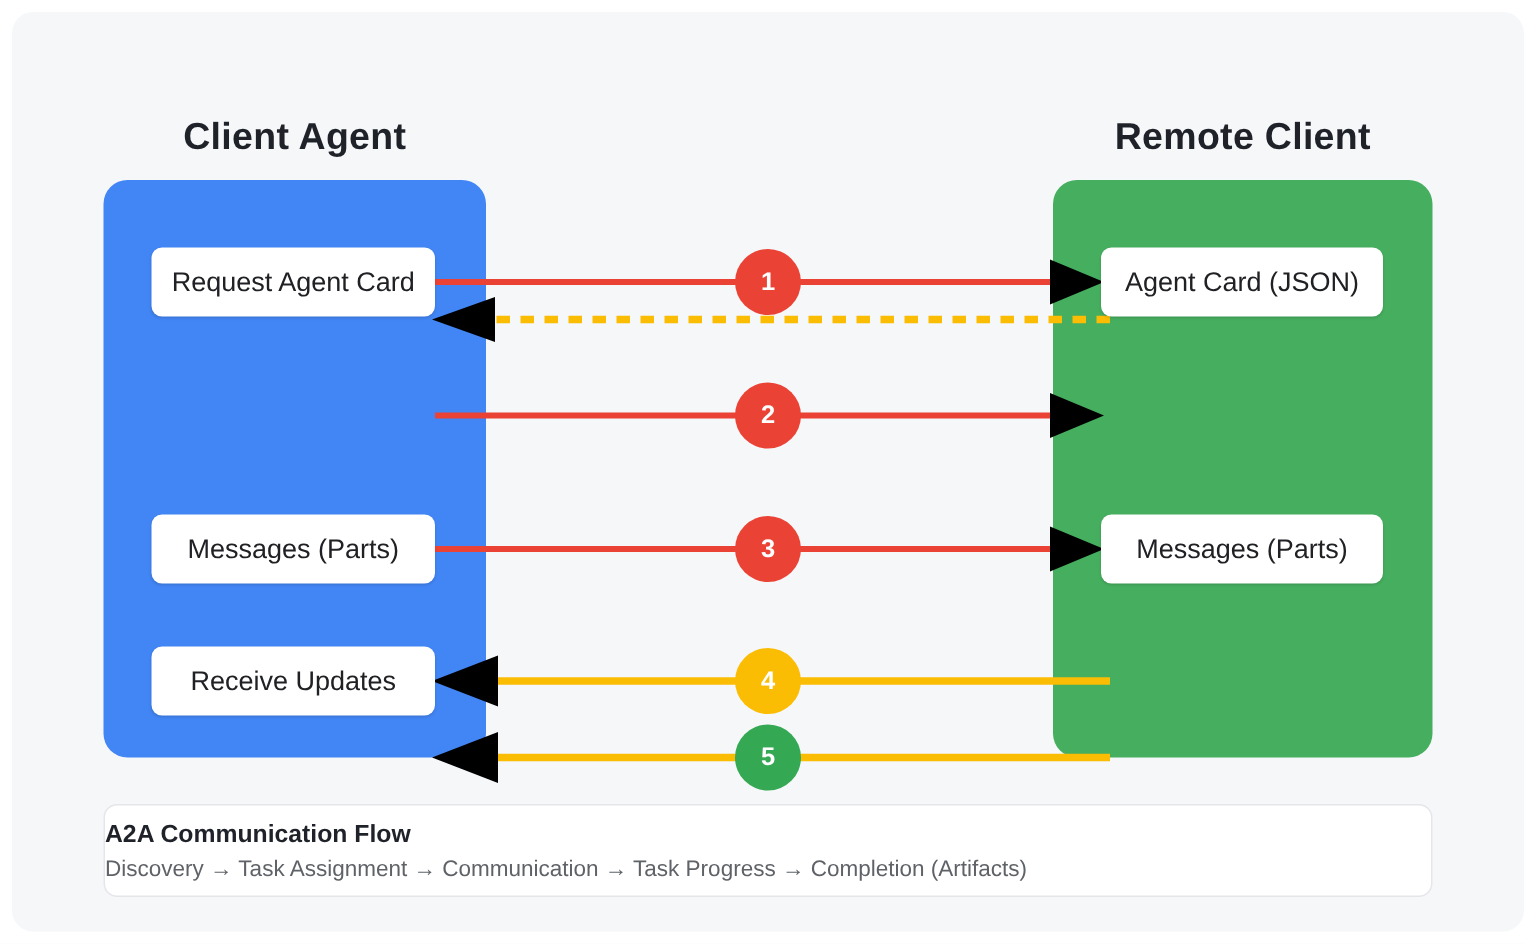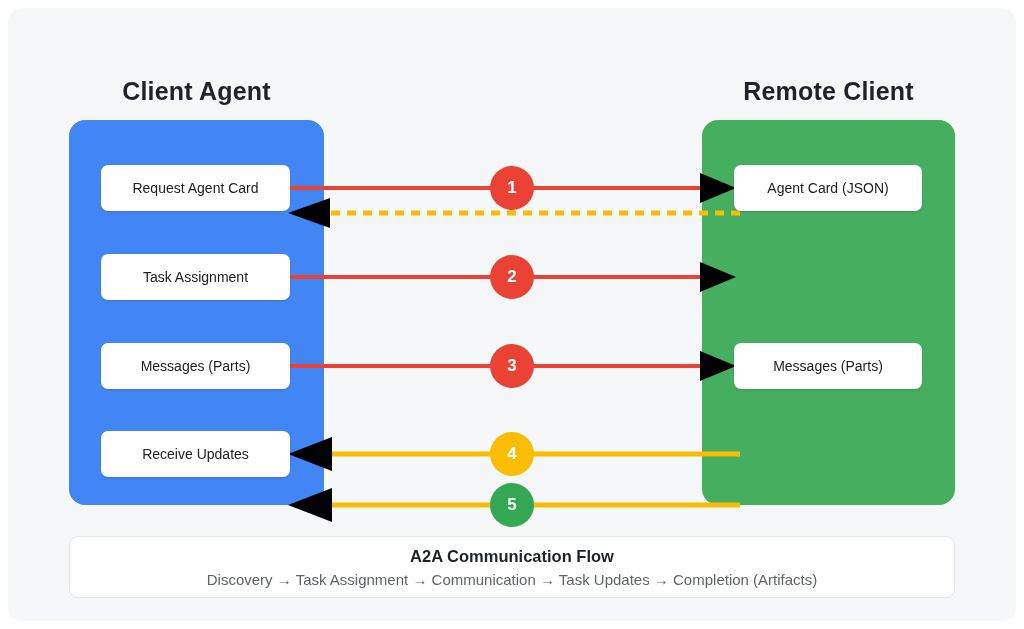--- a/index.html
+++ b/index.html
@@ -63,21 +63,21 @@
 
   
   .step-box {
     position: absolute;
     height: 46px;
     background: #ffffff;
     border-radius: 7px;
     display: flex;
     align-items: center;
     justify-content: center;
-    font-size: 14px;
+    font-size: 18px;
     color: #202124;
     box-shadow: 0 1px 2px rgba(0,0,0,0.14);
     white-space: nowrap;
   }
   .step-box.left  { left: 101px; width: 189px; }
   .step-box.right { left: 734px; width: 188px; text-align: right; }
 
   
   #wires {
     position: absolute;
@@ -108,21 +108,20 @@
     left: 69px;
     top: 536px;
     width: 886px;
     height: 62px;
     background: #ffffff;
     border: 1px solid #e4e6ea;
     border-radius: 9px;
     box-sizing: border-box;
     display: flex;
     flex-direction: column;
-    align-items: center;
     justify-content: center;
   }
   .footer-title {
     font-size: 16.5px;
     font-weight: bold;
     color: #1f2329;
     margin-bottom: 5px;
   }
   .footer-sub {
     font-size: 15px;
@@ -160,23 +159,20 @@
     <line x1="740" y1="454" x2="320" y2="454" stroke="#fbbc04" stroke-width="5"></line>
     <polygon points="332,437 288,454 332,471" fill="#000000"></polygon>
 
     <line x1="740" y1="505" x2="320" y2="505" stroke="#fbbc04" stroke-width="5"></line>
     <polygon points="332,488 288,505 332,522" fill="#000000"></polygon>
   </svg>
 
   <div class="step-box left" style="top:165px">
     <span>Request Agent Card</span>
   </div>
-  <div class="step-box left" style="top:254px">
-    <span>Task Assignment</span>
-  </div>
   <div class="step-box left" style="top:343px">
     <span>Messages (Parts)</span>
   </div>
   <div class="step-box left" style="top:431px">
     <span>Receive Updates</span>
   </div>
 
   <div class="step-box right" style="top:165px">
     <span>Agent Card (JSON)</span>
   </div>
@@ -195,16 +191,16 @@
   </div>
   <div class="badge" style="left:490px; top:432px; background:#fbbc04">
     <span>4</span>
   </div>
   <div class="badge" style="left:490px; top:483px; background:#34a853">
     <span>5</span>
   </div>
 
   <div class="footer">
     <div class="footer-title">A2A Communication Flow</div>
-    <div class="footer-sub">Discovery → Task Assignment → Communication → Task Updates → Completion (Artifacts)</div>
+    <div class="footer-sub">Discovery → Task Assignment → Communication → Task Progress → Completion (Artifacts)</div>
   </div>
 
 </div>
 
 </body></html>

